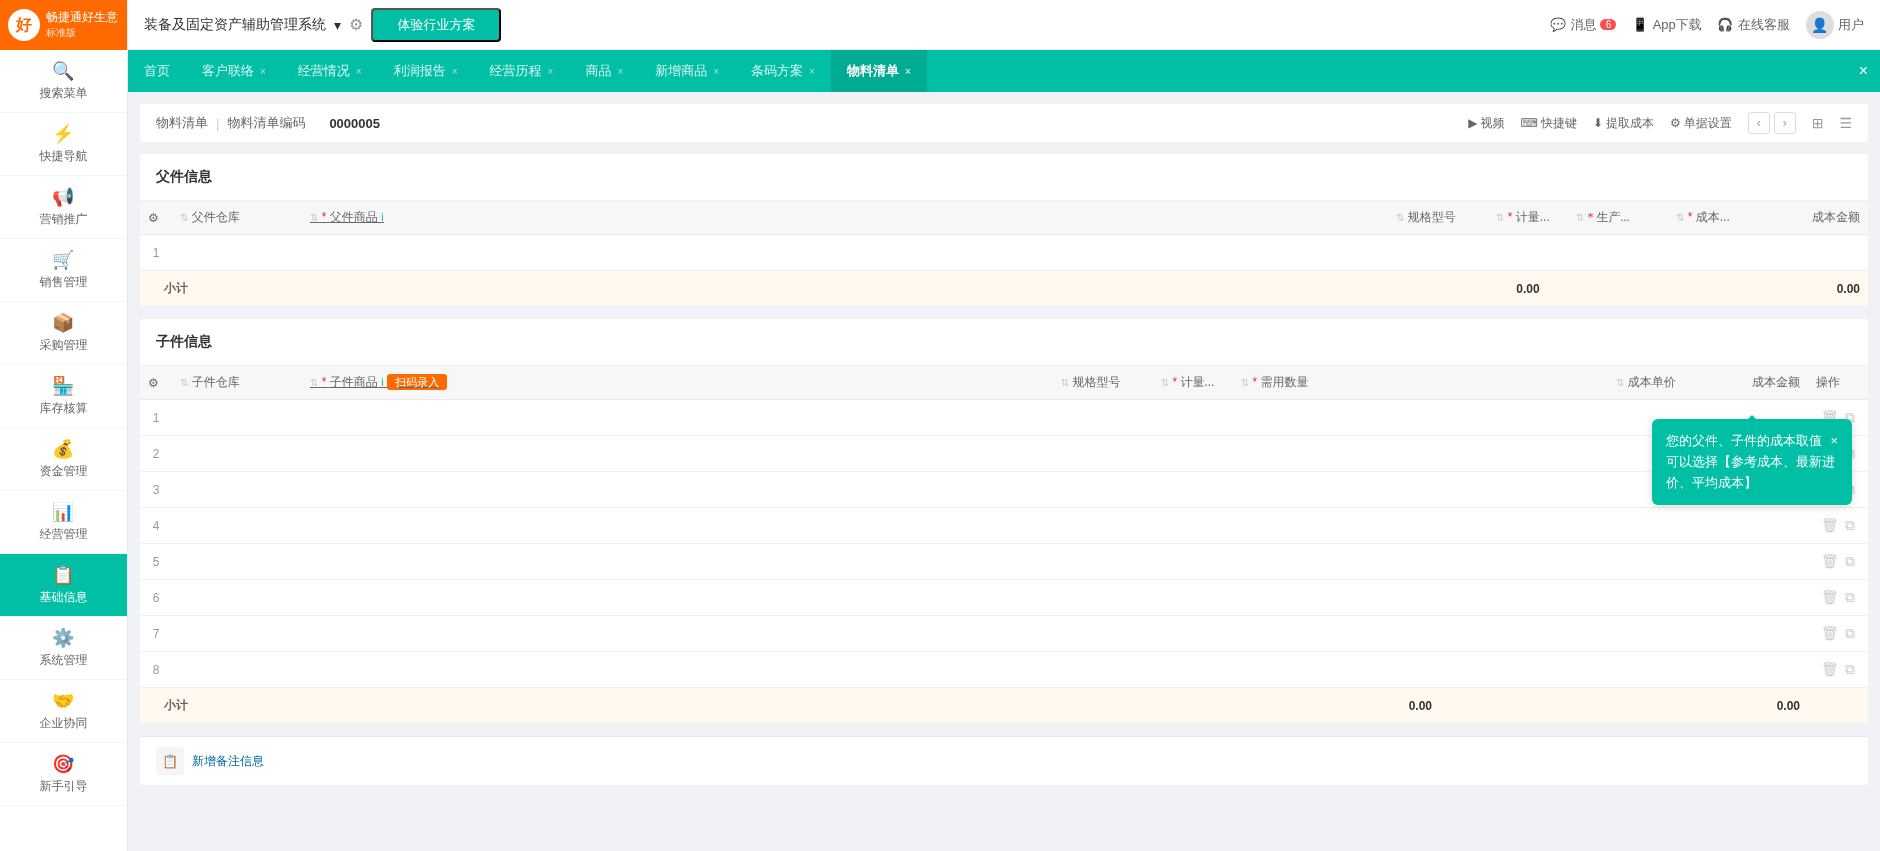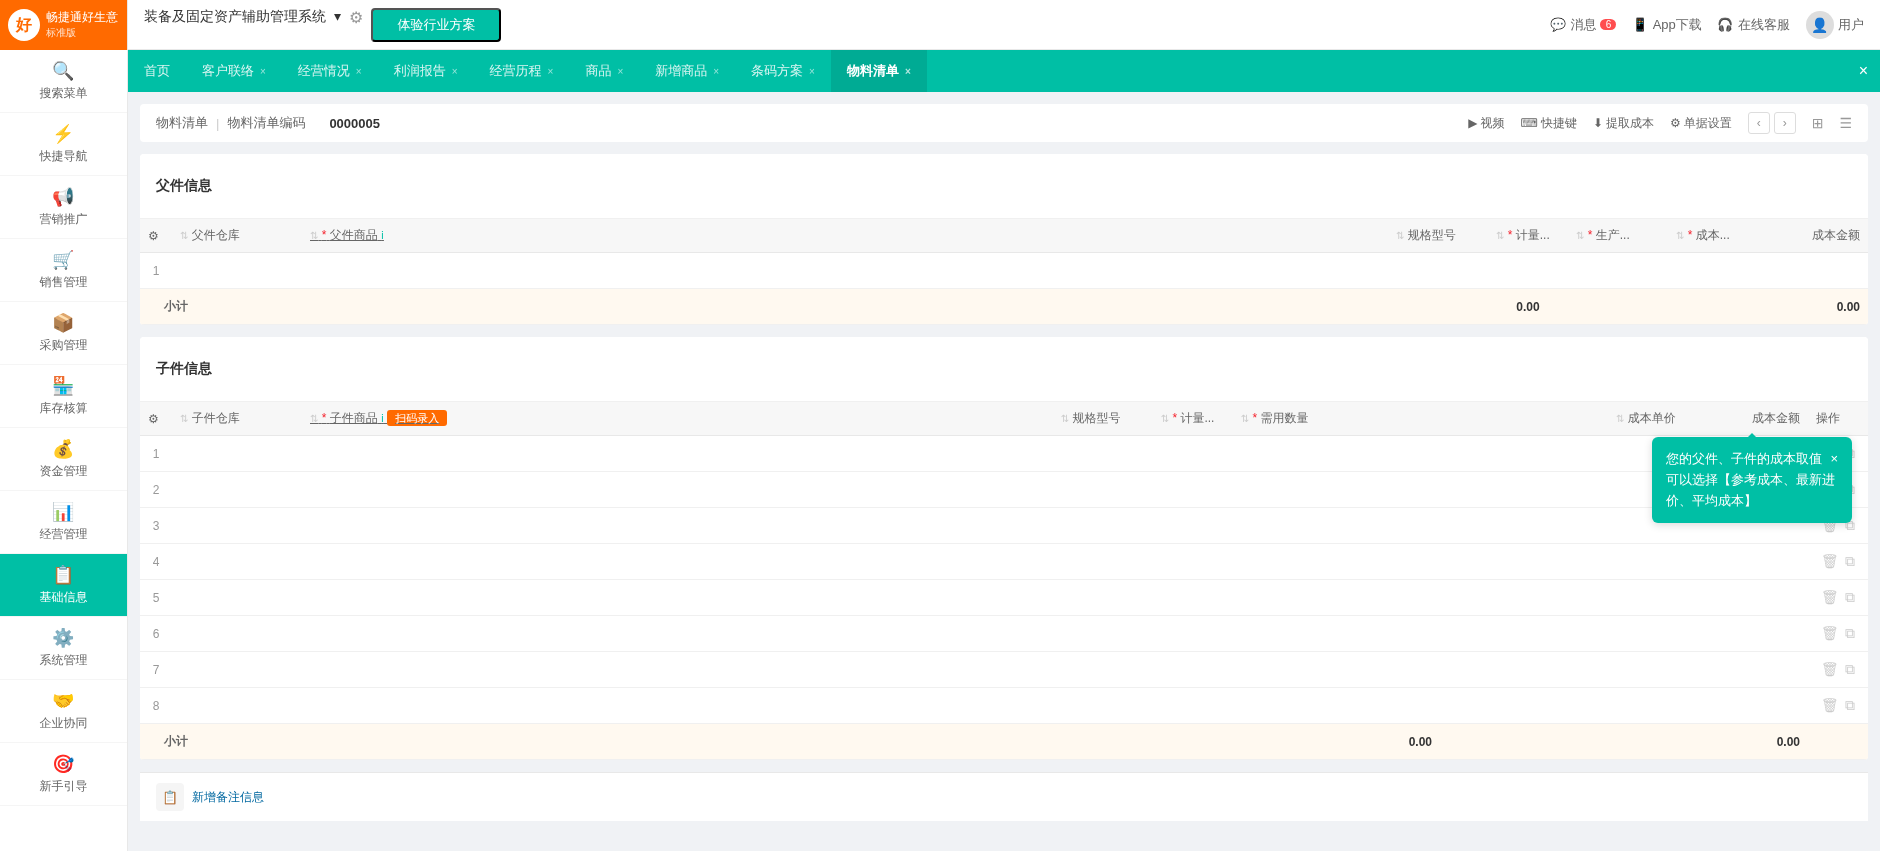--- a/index.html
+++ b/index.html
@@ -14,21 +14,21 @@
     .sidebar-nav { flex: 1; overflow-y: auto; }
     .sidebar-item { display: flex; flex-direction: column; align-items: center; padding: 10px 4px; cursor: pointer; color: #666; font-size: 12px; gap: 3px; border-bottom: 1px solid #f5f5f5; }
     .sidebar-item.active { color: #fff; background: #00bfa5; }
     .sidebar-item .icon { font-size: 18px; }
 
     
     .main { flex: 1; display: flex; flex-direction: column; overflow: hidden; }
 
     
     .topbar { background: #fff; height: 50px; display: flex; align-items: center; justify-content: space-between; padding: 0 16px; border-bottom: 1px solid #e8e8e8; flex-shrink: 0; }
-    .topbar-left { display: flex; align-items: flex-start; gap: 8px; }
+    .topbar-left { display: flex; align-items: center; gap: 8px; }
     .topbar-title { font-size: 14px; color: #333; }
     .topbar-select { background: none; border: none; color: #333; font-size: 14px; cursor: pointer; }
     .topbar-gear { color: #999; font-size: 16px; cursor: pointer; }
     .topbar-trial { background: #00bfa5; color: #fff; padding: 6px 24px; border-radius: 4px; cursor: pointer; font-size: 13px; }
     .topbar-right { display: flex; align-items: center; gap: 16px; color: #666; font-size: 13px; }
     .topbar-right-item { display: flex; align-items: center; gap: 4px; cursor: pointer; }
     .badge { background: #ff4d4f; color: #fff; border-radius: 8px; font-size: 10px; padding: 0 4px; min-width: 16px; text-align: center; }
     .user-avatar { width: 28px; height: 28px; border-radius: 50%; background: #ddd; display: flex; align-items: center; justify-content: center; color: #999; font-size: 14px; }
 
     
@@ -47,35 +47,35 @@
     .breadcrumb-sep { color: #ccc; }
     .breadcrumb-doc-num { color: #333; font-weight: bold; margin-left: 16px; }
     .breadcrumb-actions { margin-left: auto; display: flex; align-items: center; gap: 16px; color: #666; font-size: 12px; }
     .breadcrumb-action { display: flex; align-items: center; gap: 3px; cursor: pointer; }
     .nav-arrows { display: flex; gap: 4px; }
     .nav-arrow { width: 22px; height: 22px; border: 1px solid #ddd; border-radius: 3px; display: flex; align-items: center; justify-content: center; cursor: pointer; color: #999; font-size: 12px; }
     .grid-icon { color: #999; cursor: pointer; font-size: 14px; }
 
     
     .section { background: #fff; border-radius: 4px; margin-bottom: 12px; overflow: hidden; position: relative; }
-    .section-title { padding: 23px 16px; font-size: 14px; font-weight: bold; color: #333; background: #fff; border-bottom: 1px solid #f0f0f0; }
+    .section-title { padding: 14px 16px; font-size: 14px; font-weight: bold; color: #333; background: #fff; border-bottom: 1px solid #f0f0f0; }
 
     
     .data-table { width: 100%; border-collapse: collapse; }
     .data-table th { background: #f7f7f7; padding: 8px 8px; text-align: left; font-size: 12px; color: #666; font-weight: normal; border-bottom: 1px solid #e8e8e8; white-space: nowrap; position: relative; }
     .data-table th .required { color: #f5222d; }
     .data-table td { padding: 0 8px; height: 36px; border-bottom: 1px solid #f0f0f0; font-size: 12px; color: #333; vertical-align: middle; }
     .data-table tr.subtotal td { background: #fff9f0; font-weight: bold; padding: 8px 8px; }
     .data-table .row-num { color: #999; text-align: center; width: 32px; }
     .th-settings { width: 32px; text-align: center; }
     .col-warehouse { width: 130px; }
     .col-product { min-width: 200px; text-decoration: underline; }
     .col-spec { width: 100px; }
     .col-unit { width: 80px; }
-    .col-producer { width: 100px; }
+    .col-producer { width: 100px; font-family: Liberation Serif, serif; }
     .col-cost { width: 100px; }
     .col-cost-amount { width: 100px; text-align: right; }
     .col-action { width: 60px; text-align: center; margin-left: 23px; }
     .action-icons { display: flex; gap: 6px; justify-content: center; }
     .action-icon { color: #ccc; cursor: pointer; font-size: 14px; }
 
     
     .scan-btn { background: #ff6a00; color: #fff; padding: 2px 8px; border-radius: 3px; font-size: 11px; cursor: pointer; }
 
     

